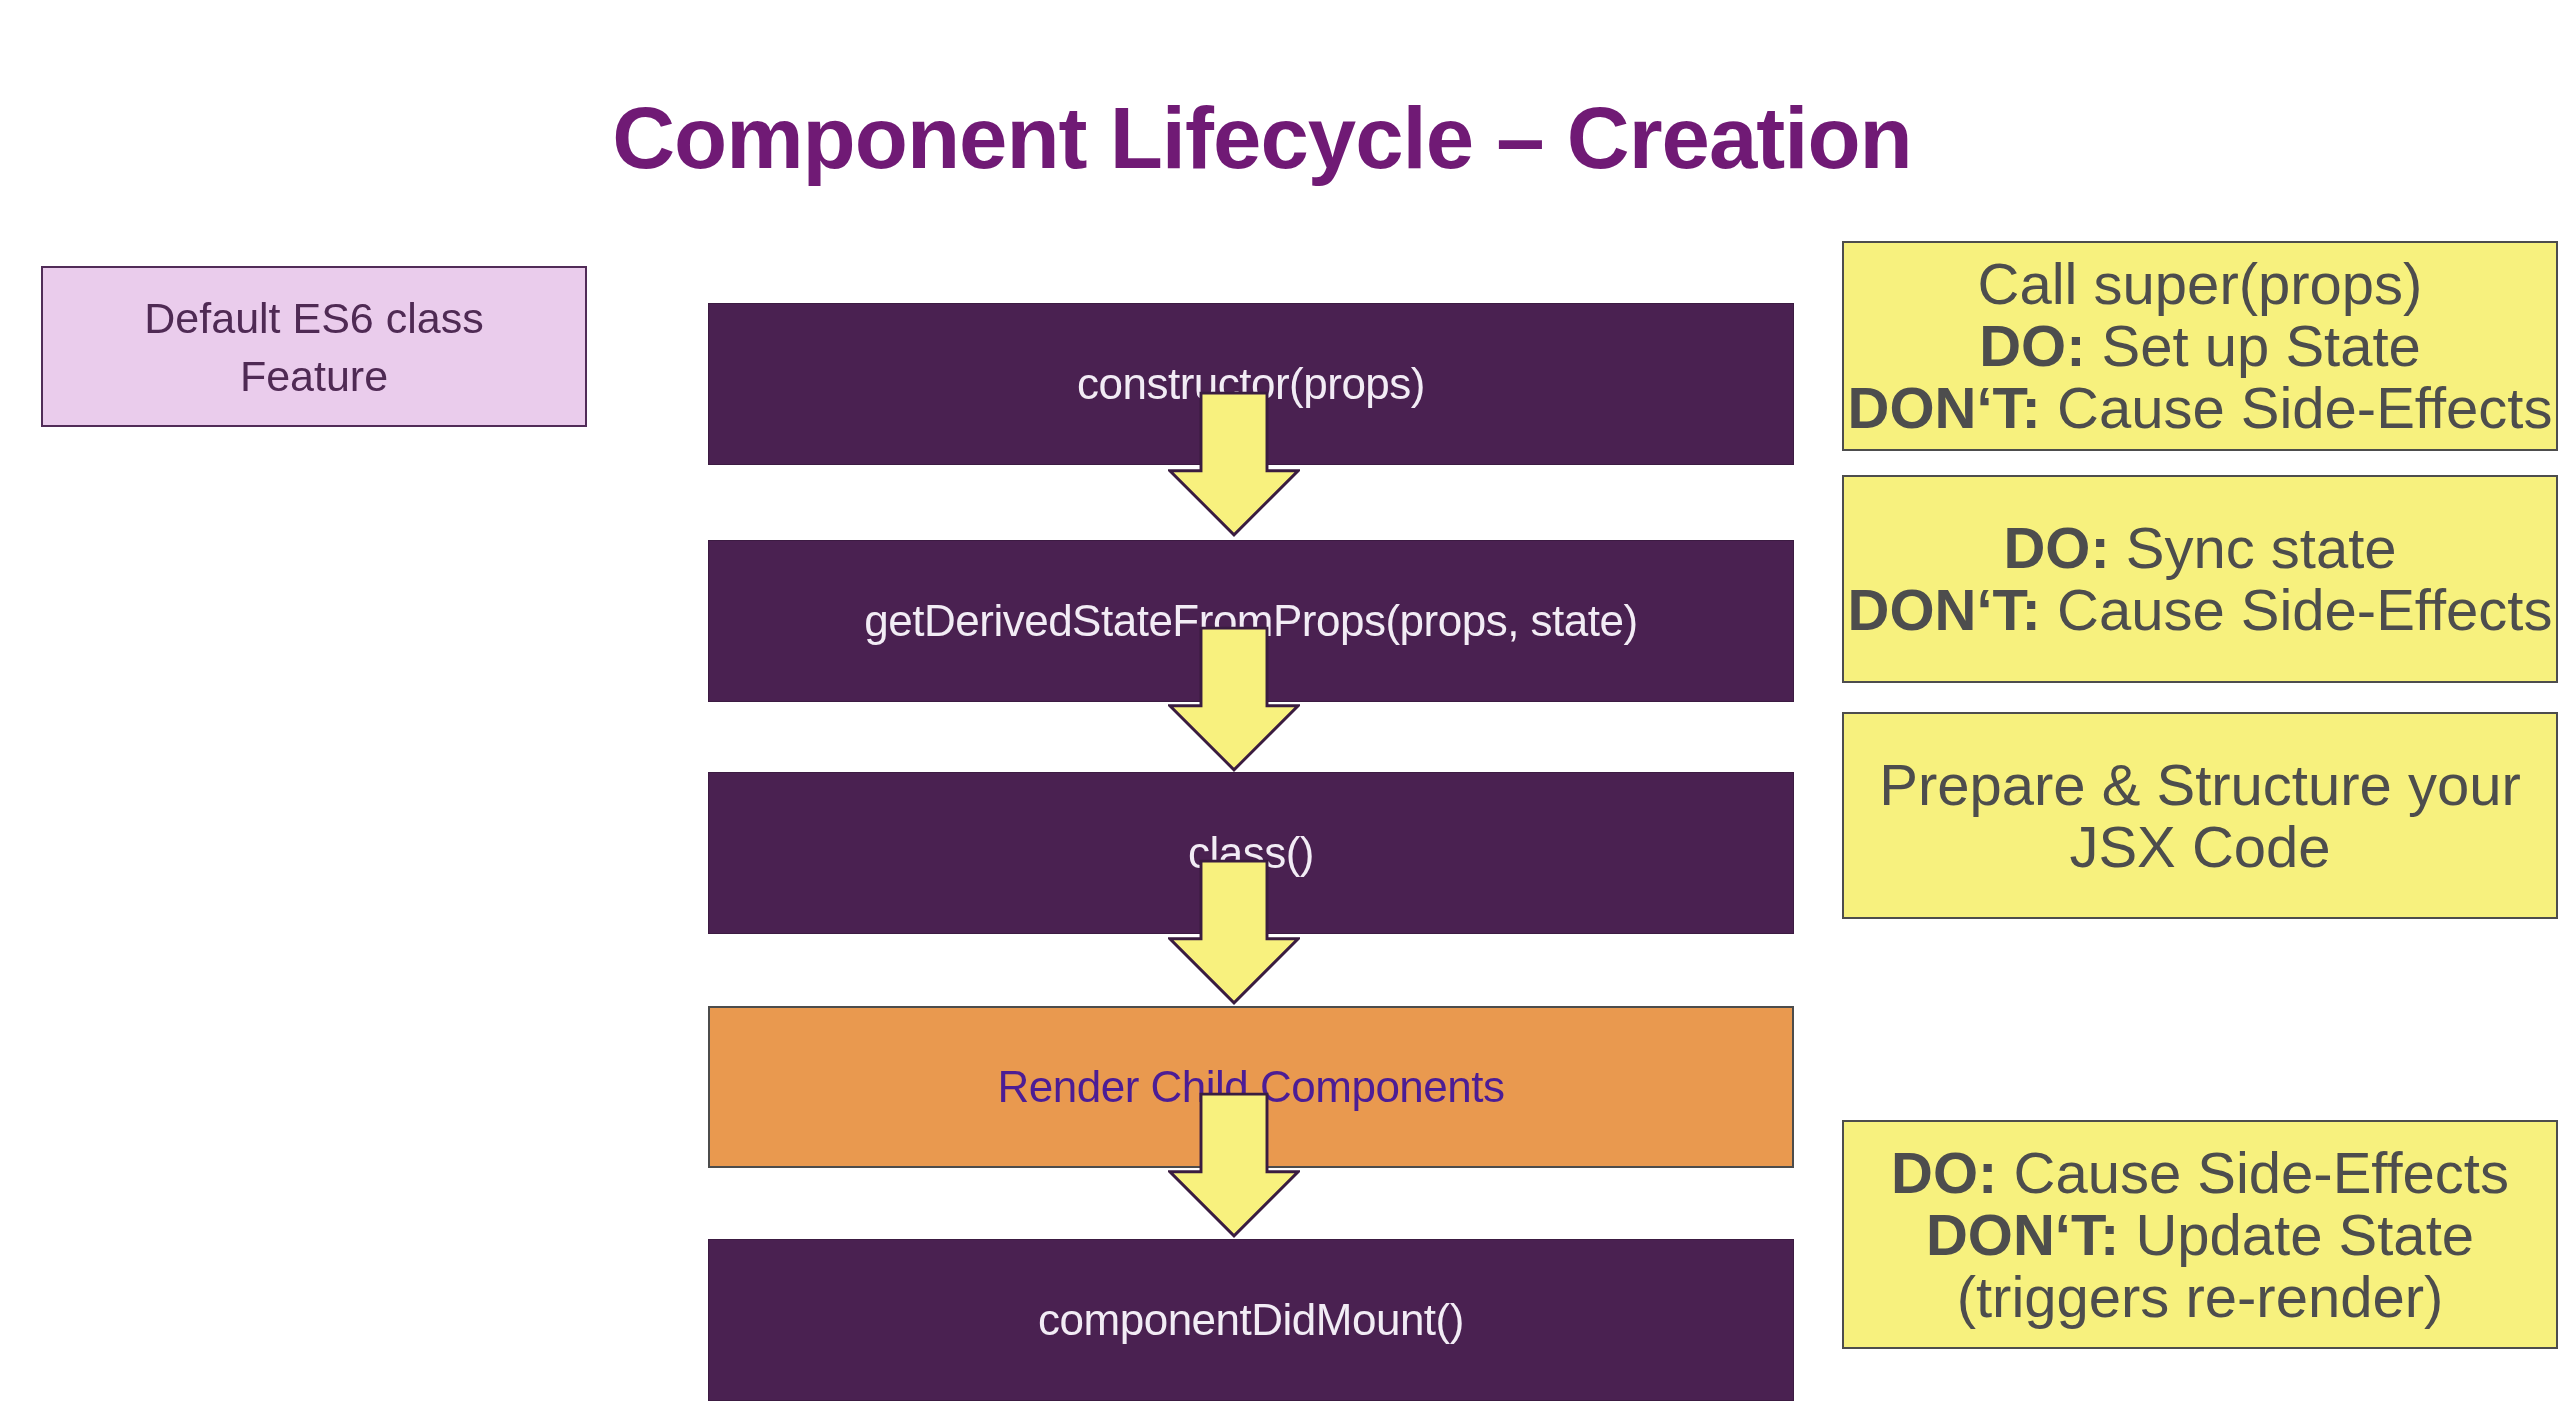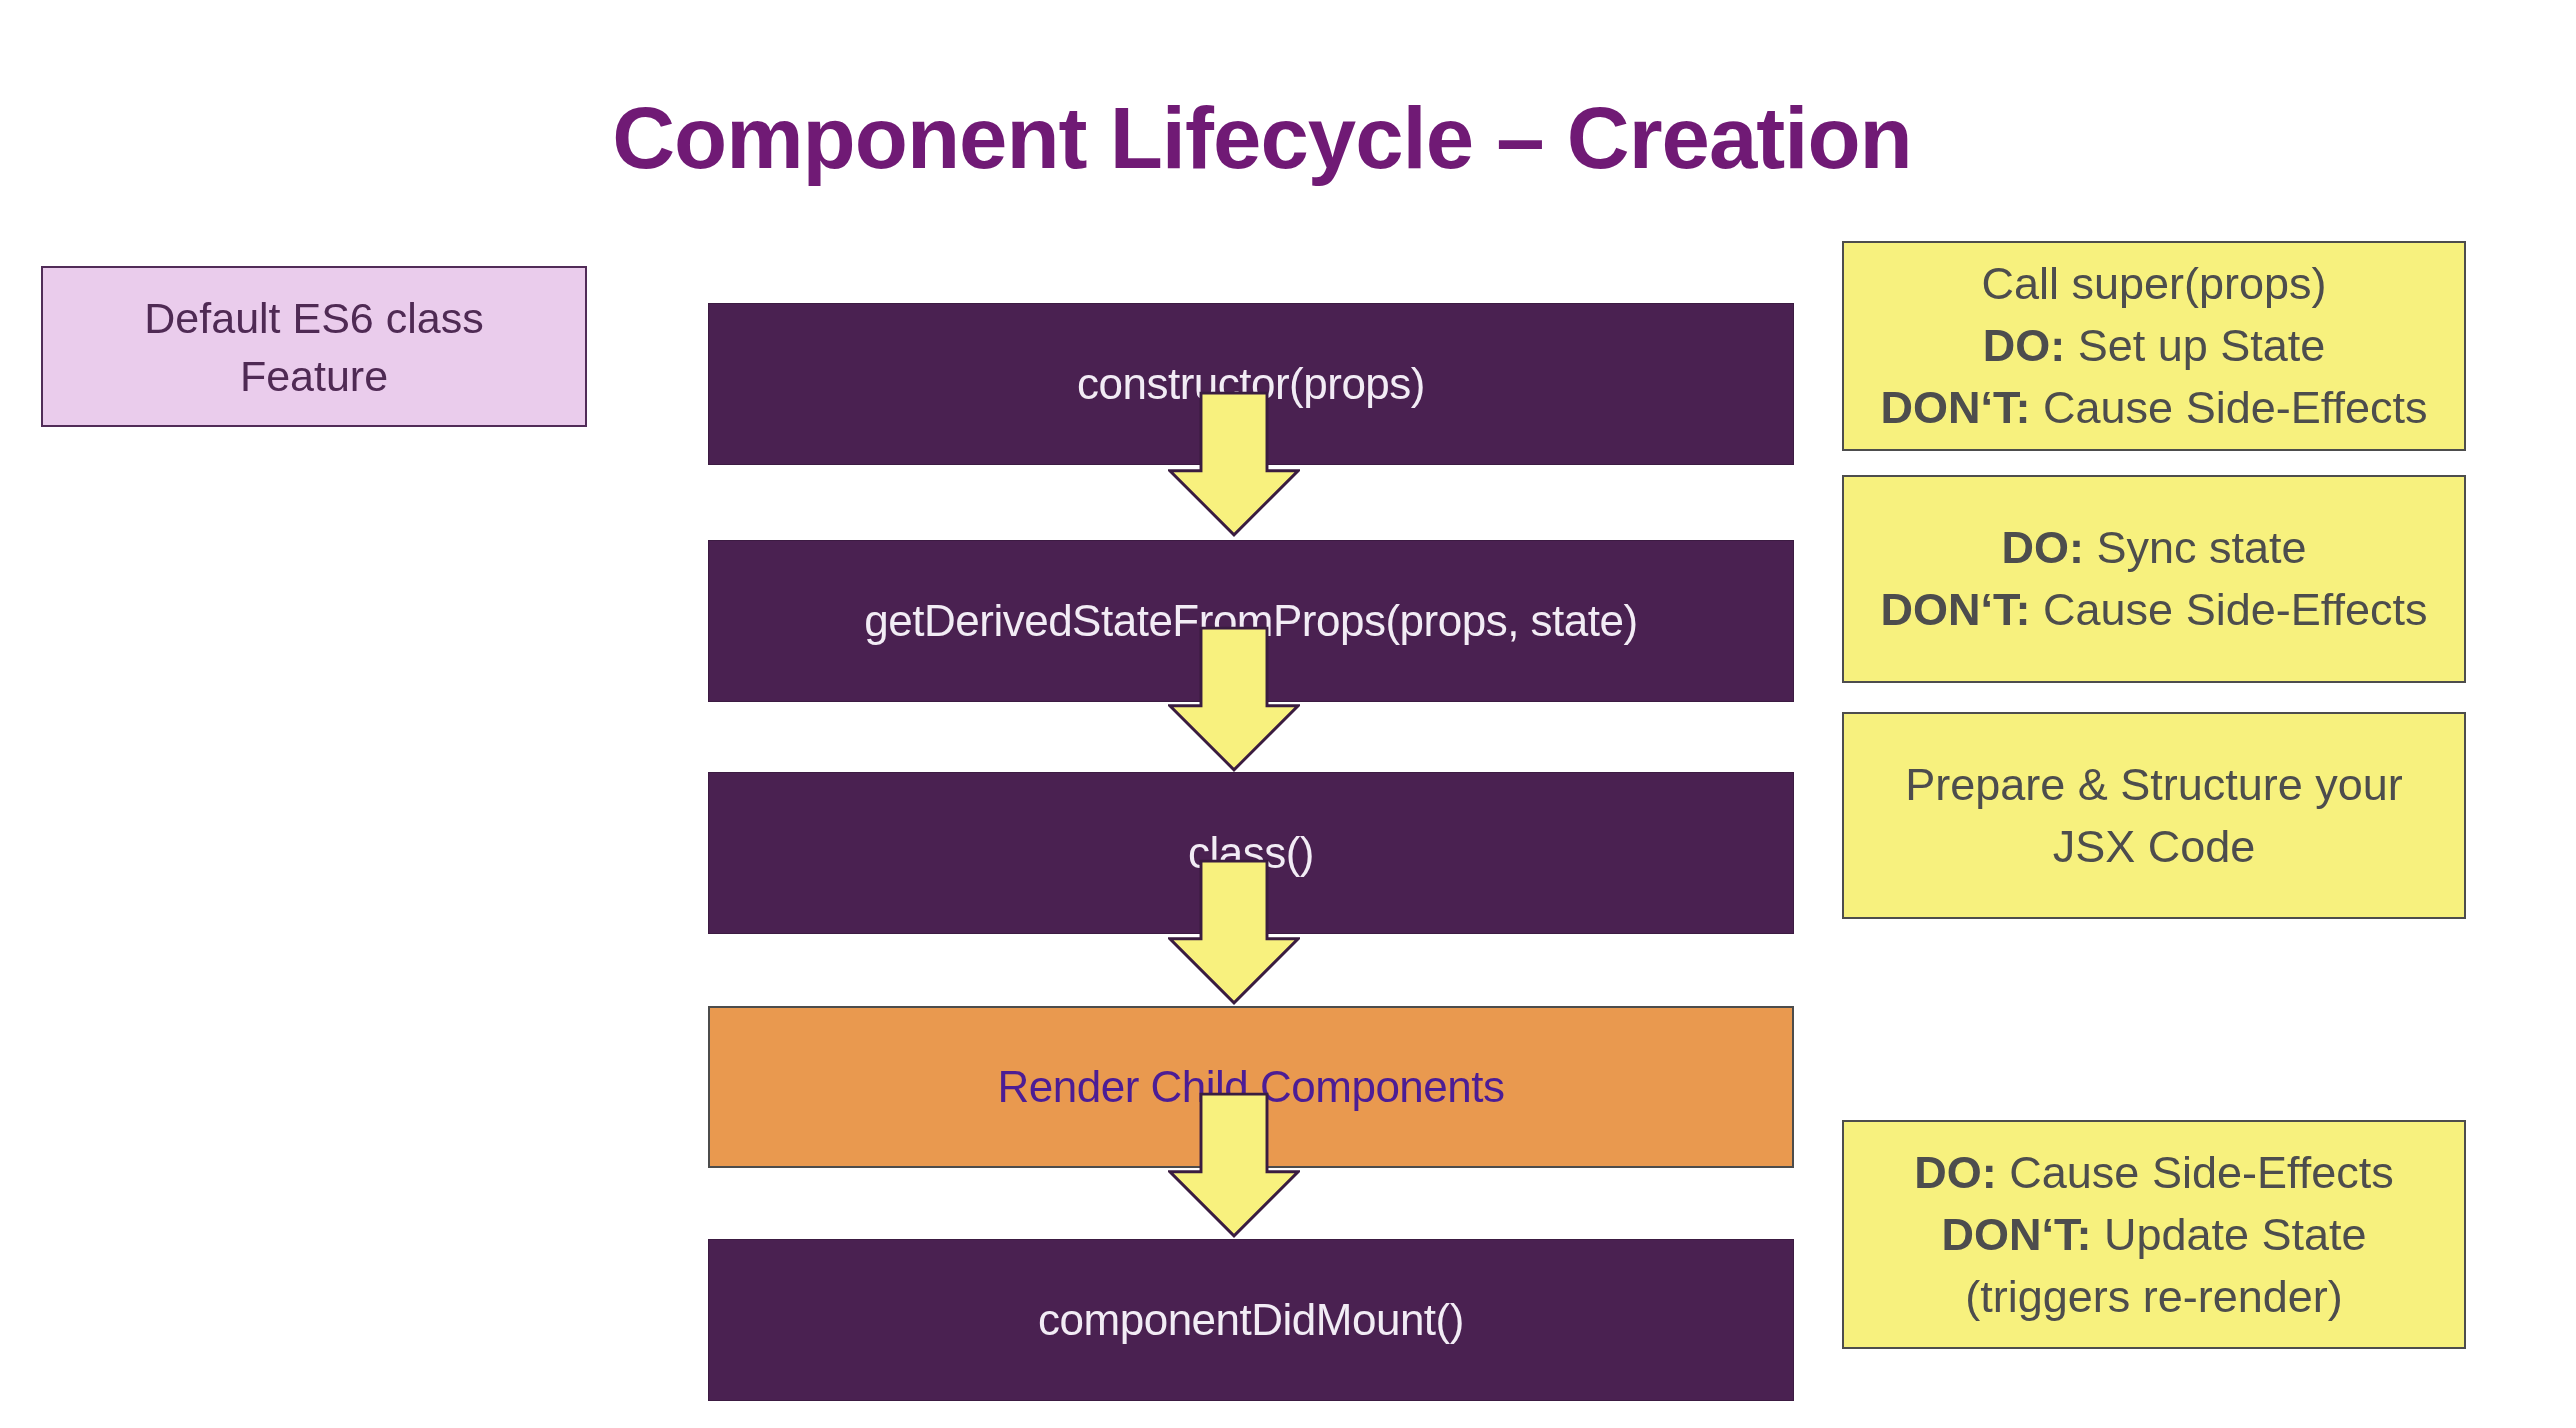--- a/index.html
+++ b/index.html
@@ -72,26 +72,26 @@
   .step.orange {
     background: #E9994F;
     border: 2.9px solid #4C4C4C;
     color: #4c1d95;
   }
 
   
   .note {
     position: absolute;
     left: 1842px;
-    width: 624px;
+    width: 716px;
     background: #F7F17E;
     border: 2.9px solid #4D4D4D;
     box-sizing: border-box;
     color: #4D4D4D;
-    font-size: 45px;
+    font-size: 58px;
     line-height: 62px;
     display: flex;
     flex-direction: column;
     align-items: center;
     justify-content: center;
     text-align: center;
   }
   .note.n1 { top: 241px;  height: 210px; }
   .note.n2 { top: 475px;  height: 208px; }
   .note.n3 { top: 712px;  height: 207px; align-items: center; }

